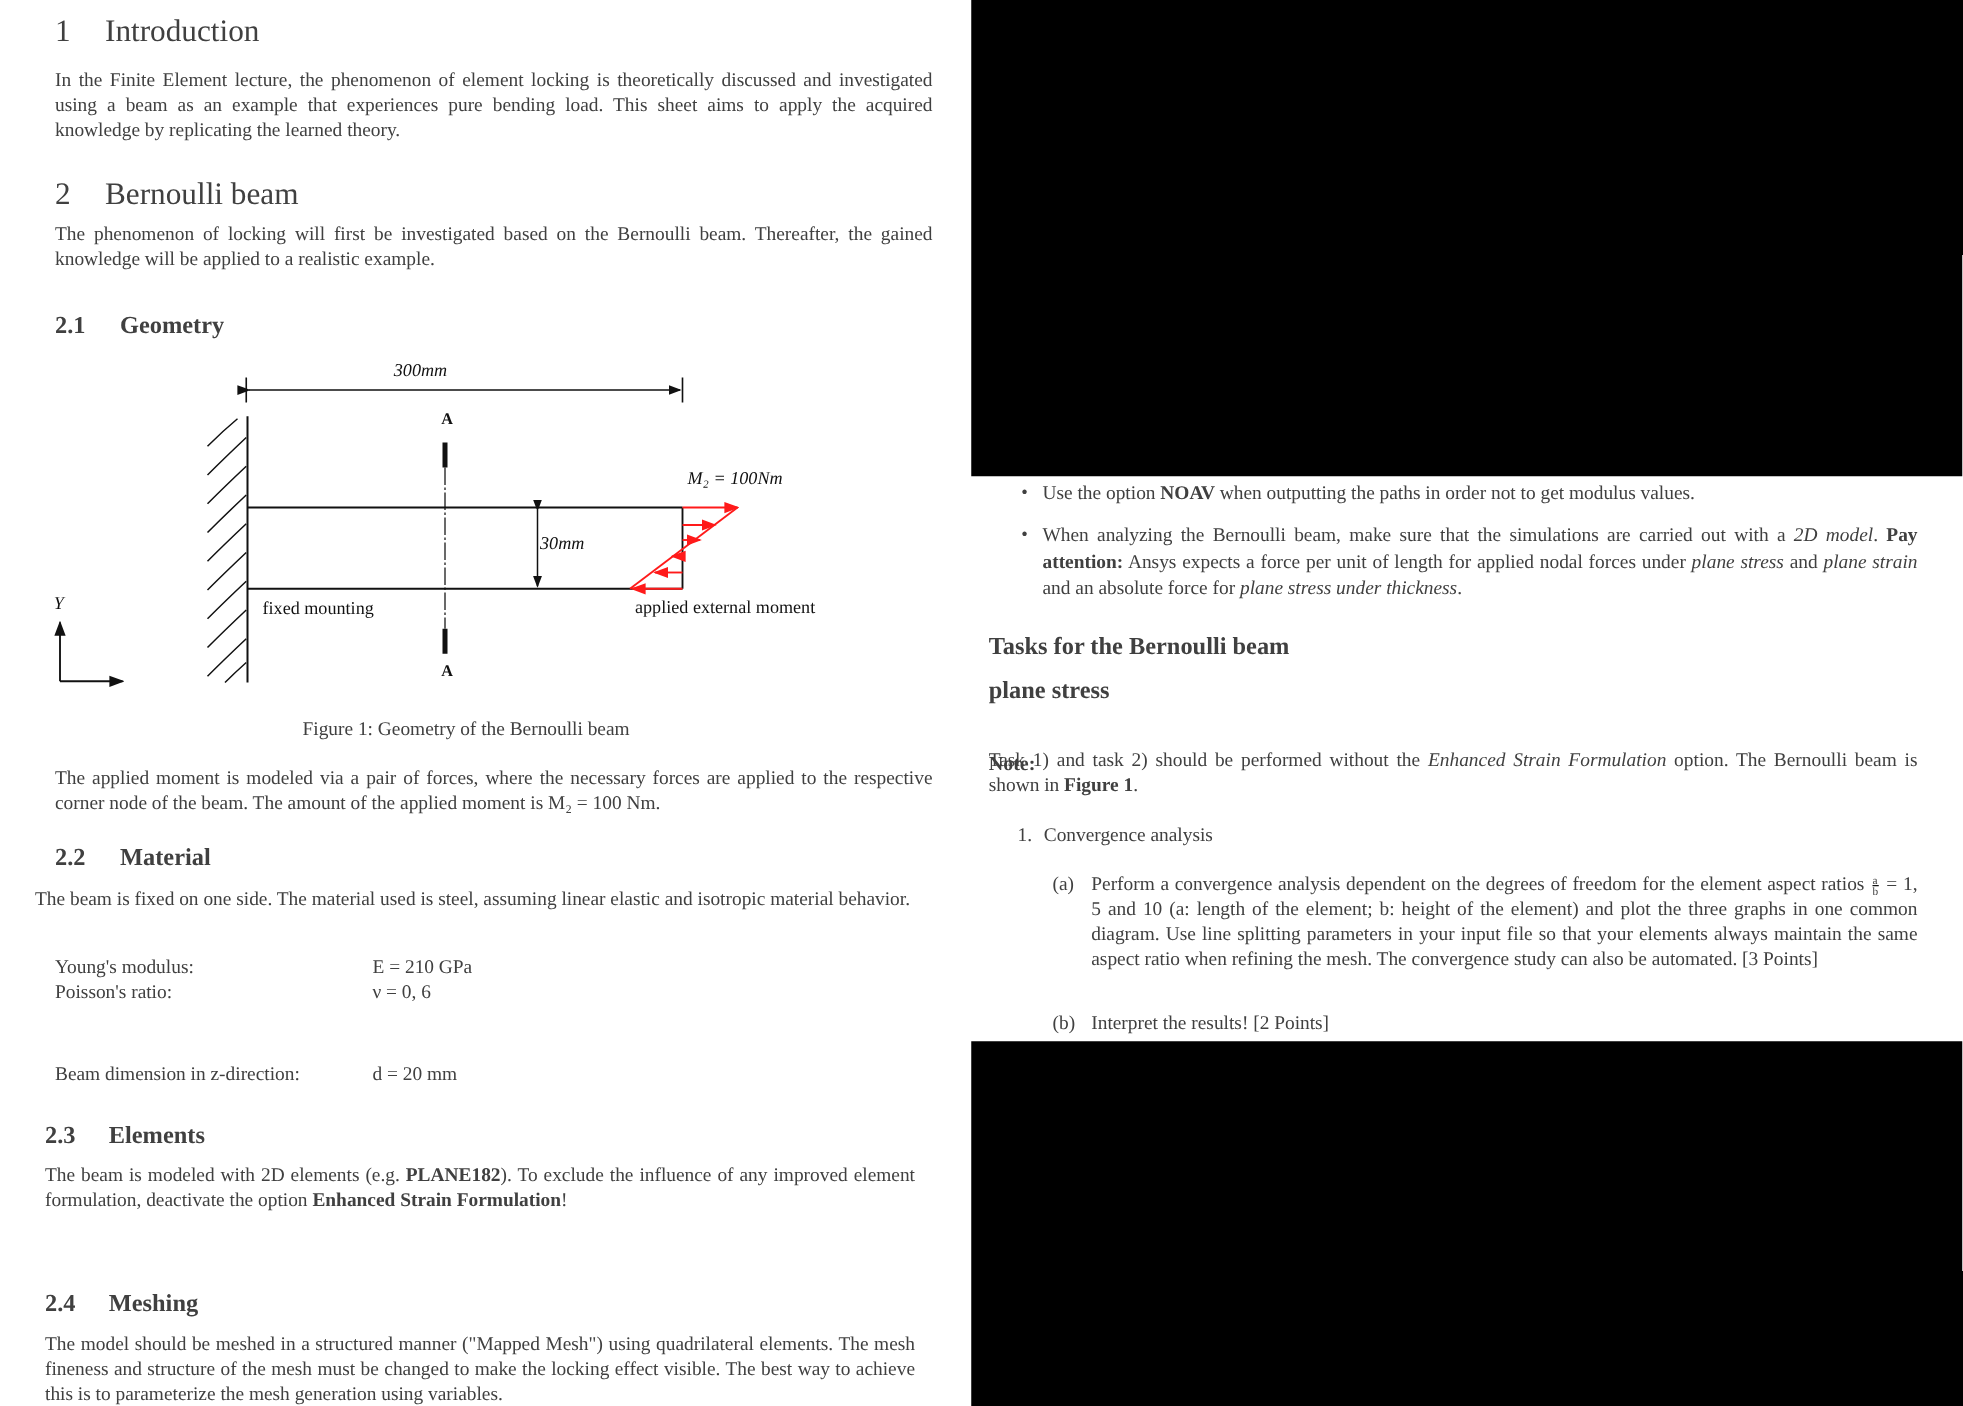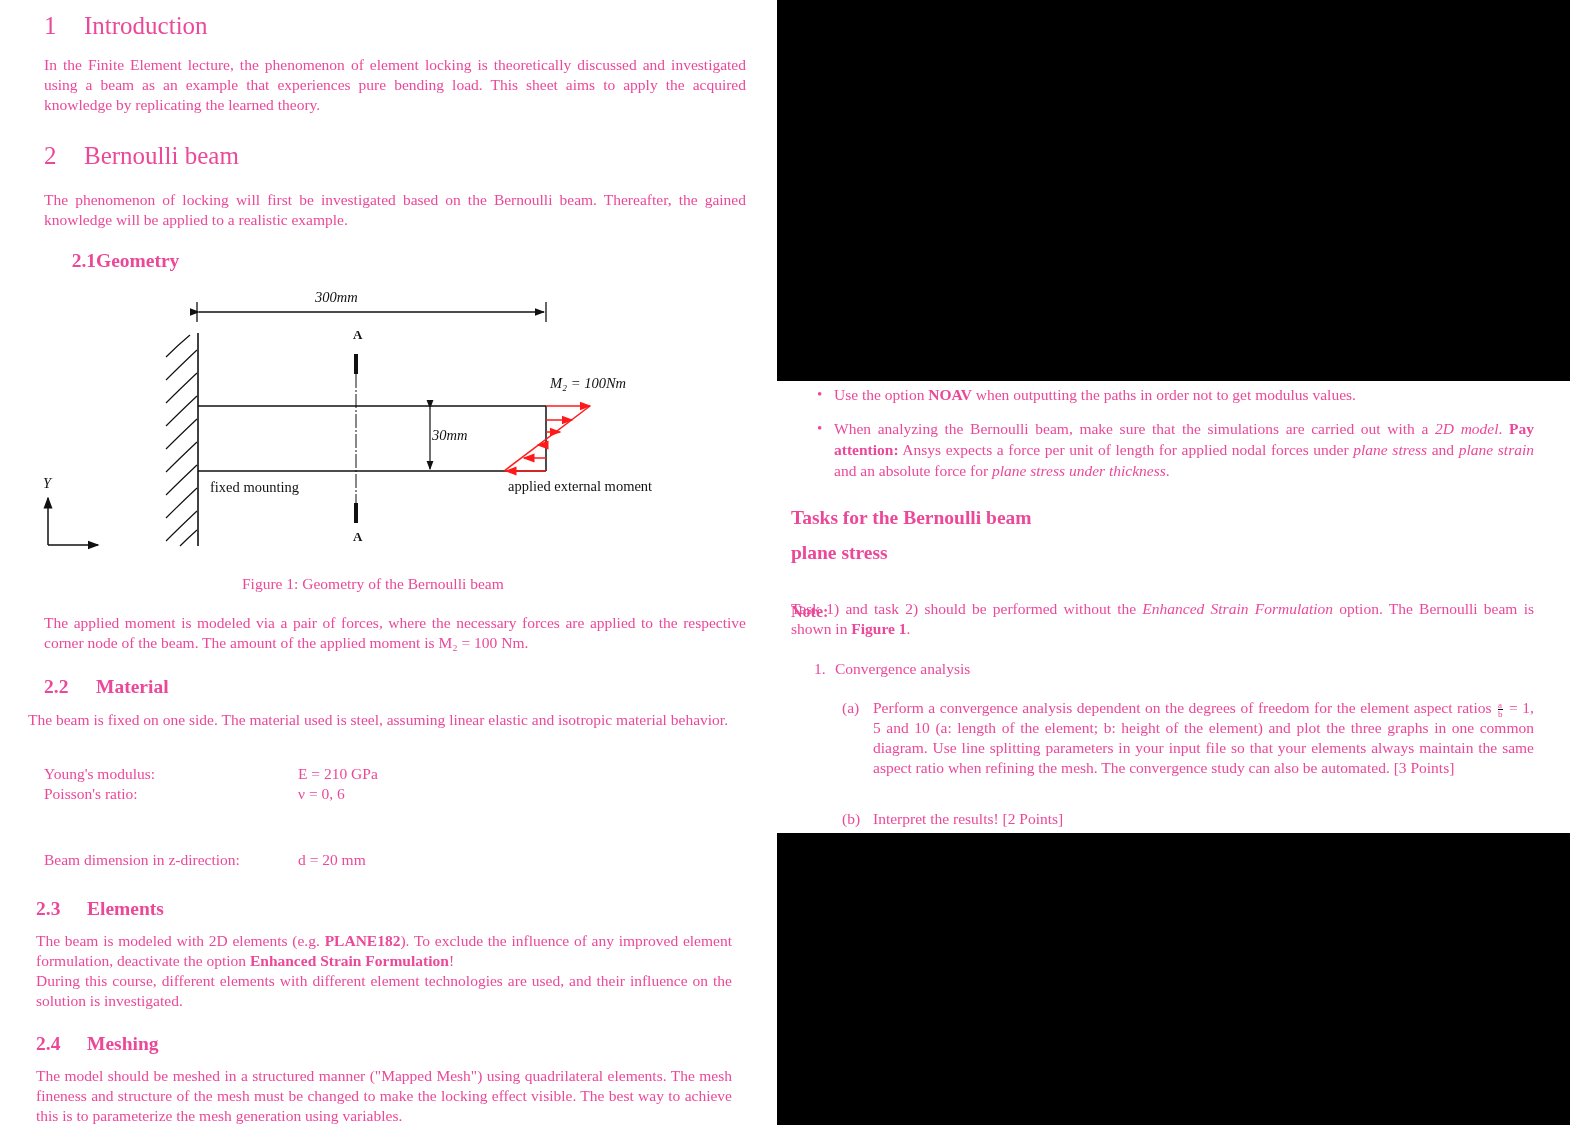--- a/index.html
+++ b/index.html
@@ -2,21 +2,21 @@
 <html><head>
 <meta charset="utf-8">
 <style>
   html, body { margin: 0; padding: 0; }
   body {
     width: 1570px; height: 1125px; position: relative; overflow: hidden;
     background: #ffffff; color: #111;
     font-family: "DejaVu Serif", "Liberation Serif", serif;
   }
   .blk { position: absolute; background: #000; }
-  .txt { position: absolute; font-family: "Liberation Serif", "DejaVu Serif", serif; color: #ec4899; }
+  .txt { position: absolute; font-family: "Liberation Serif", "DejaVu Serif", serif; color: #404040; }
   .h1 { font-size: 25px; font-weight: normal; }
   .h1 .num { display: inline-block; width: 40px; }
   .h2 { font-size: 19.5px; font-weight: bold; }
   .h2 .num { display: inline-block; width: 42px; }
   .p { font-size: 15.5px; line-height: 20px; text-align: justify; text-align-last: left; }
   .p b { font-weight: bold; }
   .cap { font-size: 15.5px; }
   .fig-label { font-size: 14.5px; font-family: "Liberation Serif", serif; position: absolute; }
   .mat-row { position: absolute; font-size: 15.5px; }
   .bullet { position: absolute; font-size: 15.5px; line-height: 21px; text-align: justify; }
@@ -32,24 +32,24 @@
 <div class="blk" style="left:777px; top:833px; width:793px; height:292px;"></div>
 
 <div class="txt h1" style="left:44px; top:12px;">
   <span class="num">1</span><span>Introduction</span>
 </div>
 <div class="txt p" style="left:44px; top:55px; width:702px;">In the Finite Element lecture, the phenomenon of element locking is theoretically discussed and investigated using a beam as an example that experiences pure bending load. This sheet aims to apply the acquired knowledge by replicating the learned theory.</div>
 
 <div class="txt h1" style="left:44px; top:142px;">
   <span class="num">2</span><span>Bernoulli beam</span>
 </div>
-<div class="txt p" style="left:44px; top:190px; width:702px;">The phenomenon of locking will first be investigated based on the Bernoulli beam. Thereafter, the gained knowledge will be applied to a realistic example.</div>
+<div class="txt p" style="left:44px; top:178px; width:702px;">The phenomenon of locking will first be investigated based on the Bernoulli beam. Thereafter, the gained knowledge will be applied to a realistic example.</div>
 
 <div class="txt h2" style="left:44px; top:250px;">
-  <span class="num" style="width:52px;text-align:right;">2.1</span><span>Geometry</span>
+  <span class="num" style="width:52px;">2.1</span><span>Geometry</span>
 </div>
 
 <div style="position:absolute; left:0; top:280px; width:776px; height:280px;">
   <svg width="776" height="280" viewBox="0 280 776 280" style="position:absolute; left:0; top:0;">
     <defs>
       <marker id="arrB" markerWidth="8" markerHeight="8" refX="7" refY="4" orient="auto">
           <path d="M0,1 L8,4 L0,7 Z" fill="#111"></path>
         </marker>
       <marker id="arrR" markerWidth="8" markerHeight="8" refX="7" refY="4" orient="auto">
           <path d="M0,1 L8,4 L0,7 Z" fill="#ff1a1a"></path>
@@ -126,21 +126,20 @@
 <div class="txt mat-row" style="left:44px; top:805px; white-space:nowrap;margin-top:46px;">
   <span>Beam dimension in z-direction:</span>
   <span style="position:absolute; left:254px; white-space:nowrap;">d = 20 mm</span>
 </div>
 
 <div class="txt h2" style="left:36px; top:898px;">
   <span class="num" style="width:51px;">2.3</span><span>Elements</span>
 </div>
 <div class="txt p" style="left:36px; top:931px; width:696px;">
   <span>The beam is modeled with 2D elements (e.g. </span><b>PLANE182</b><span>). To exclude the influence of any improved element formulation, deactivate the option </span><b>Enhanced Strain Formulation</b><span>!</span><br>
-  <span>During this course, different elements with different element technologies are used, and their influence on the solution is investigated.</span>
 </div>
 
 <div class="txt h2" style="left:36px; top:1033px;">
   <span class="num" style="width:51px;">2.4</span><span>Meshing</span>
 </div>
 <div class="txt p" style="left:36px; top:1066px; width:696px;">The model should be meshed in a structured manner ("Mapped Mesh") using quadrilateral elements. The mesh fineness and structure of the mesh must be changed to make the locking effect visible. The best way to achieve this is to parameterize the mesh generation using variables.</div>
 
 <div class="txt bullet" style="left:834px; top:384px; width:700px;">
   <span class="dot">•</span>
   <span>Use the option </span><b>NOAV</b><span> when outputting the paths in order not to get modulus values.</span>

